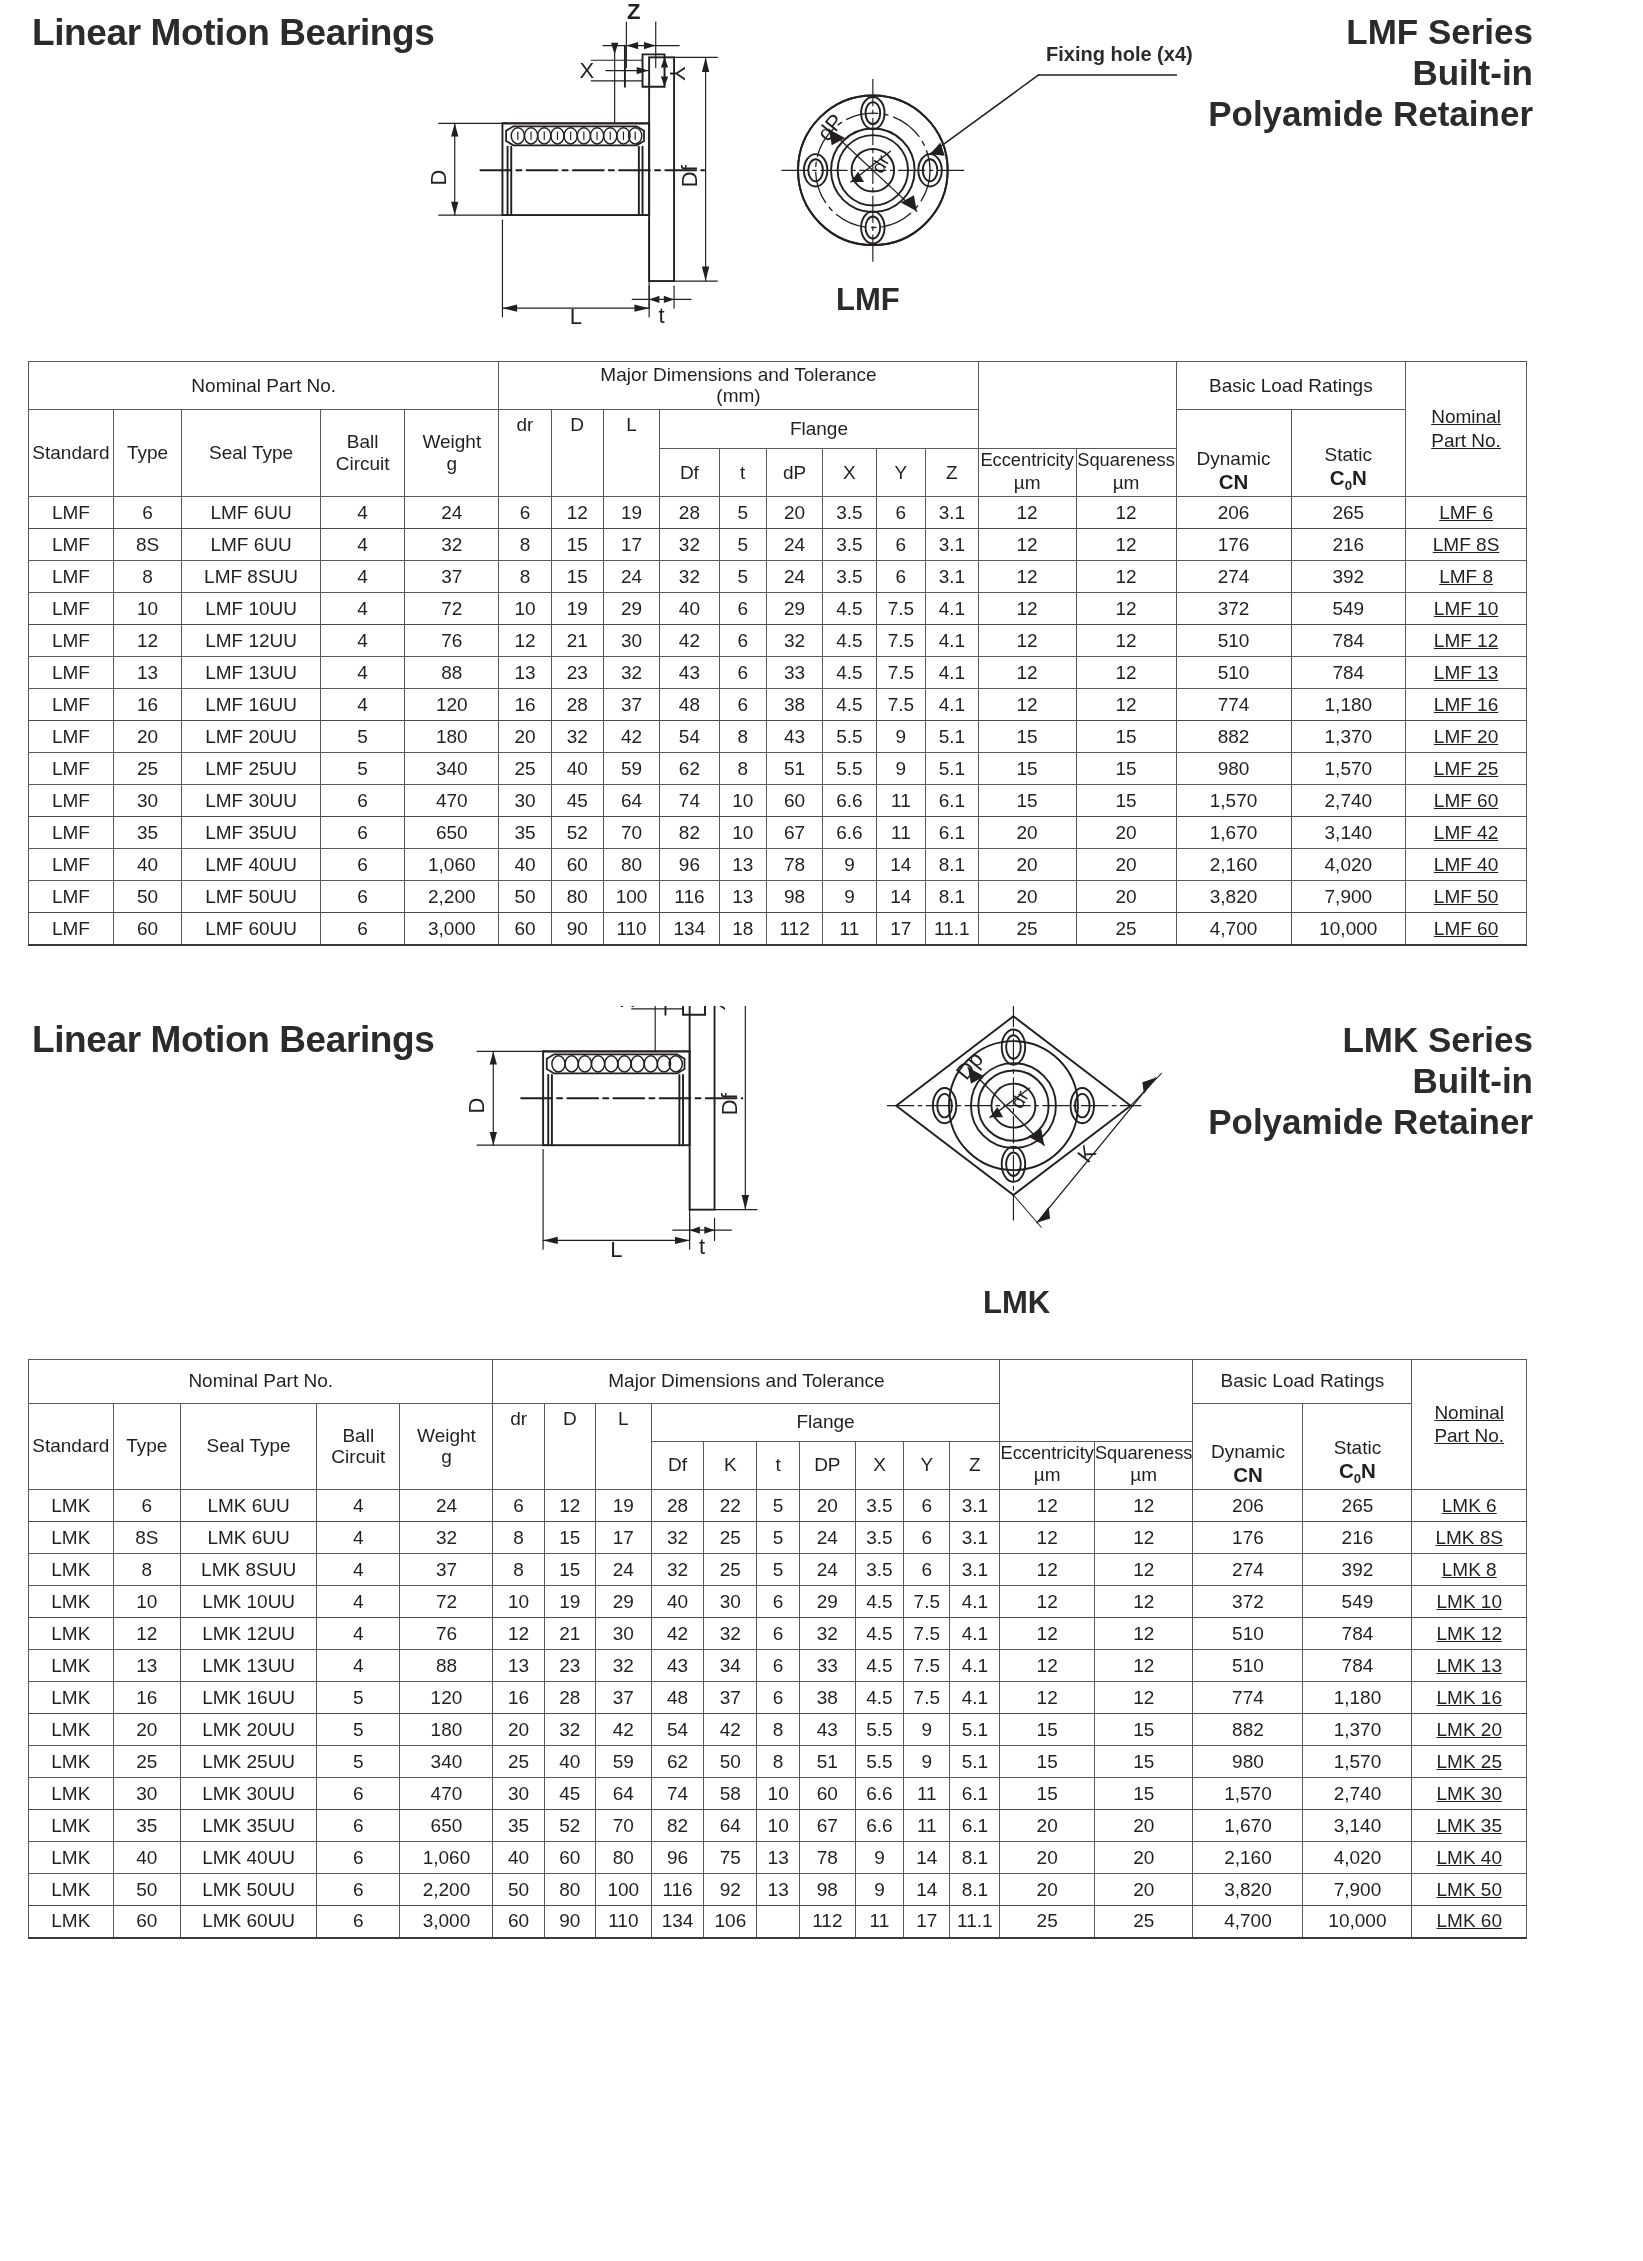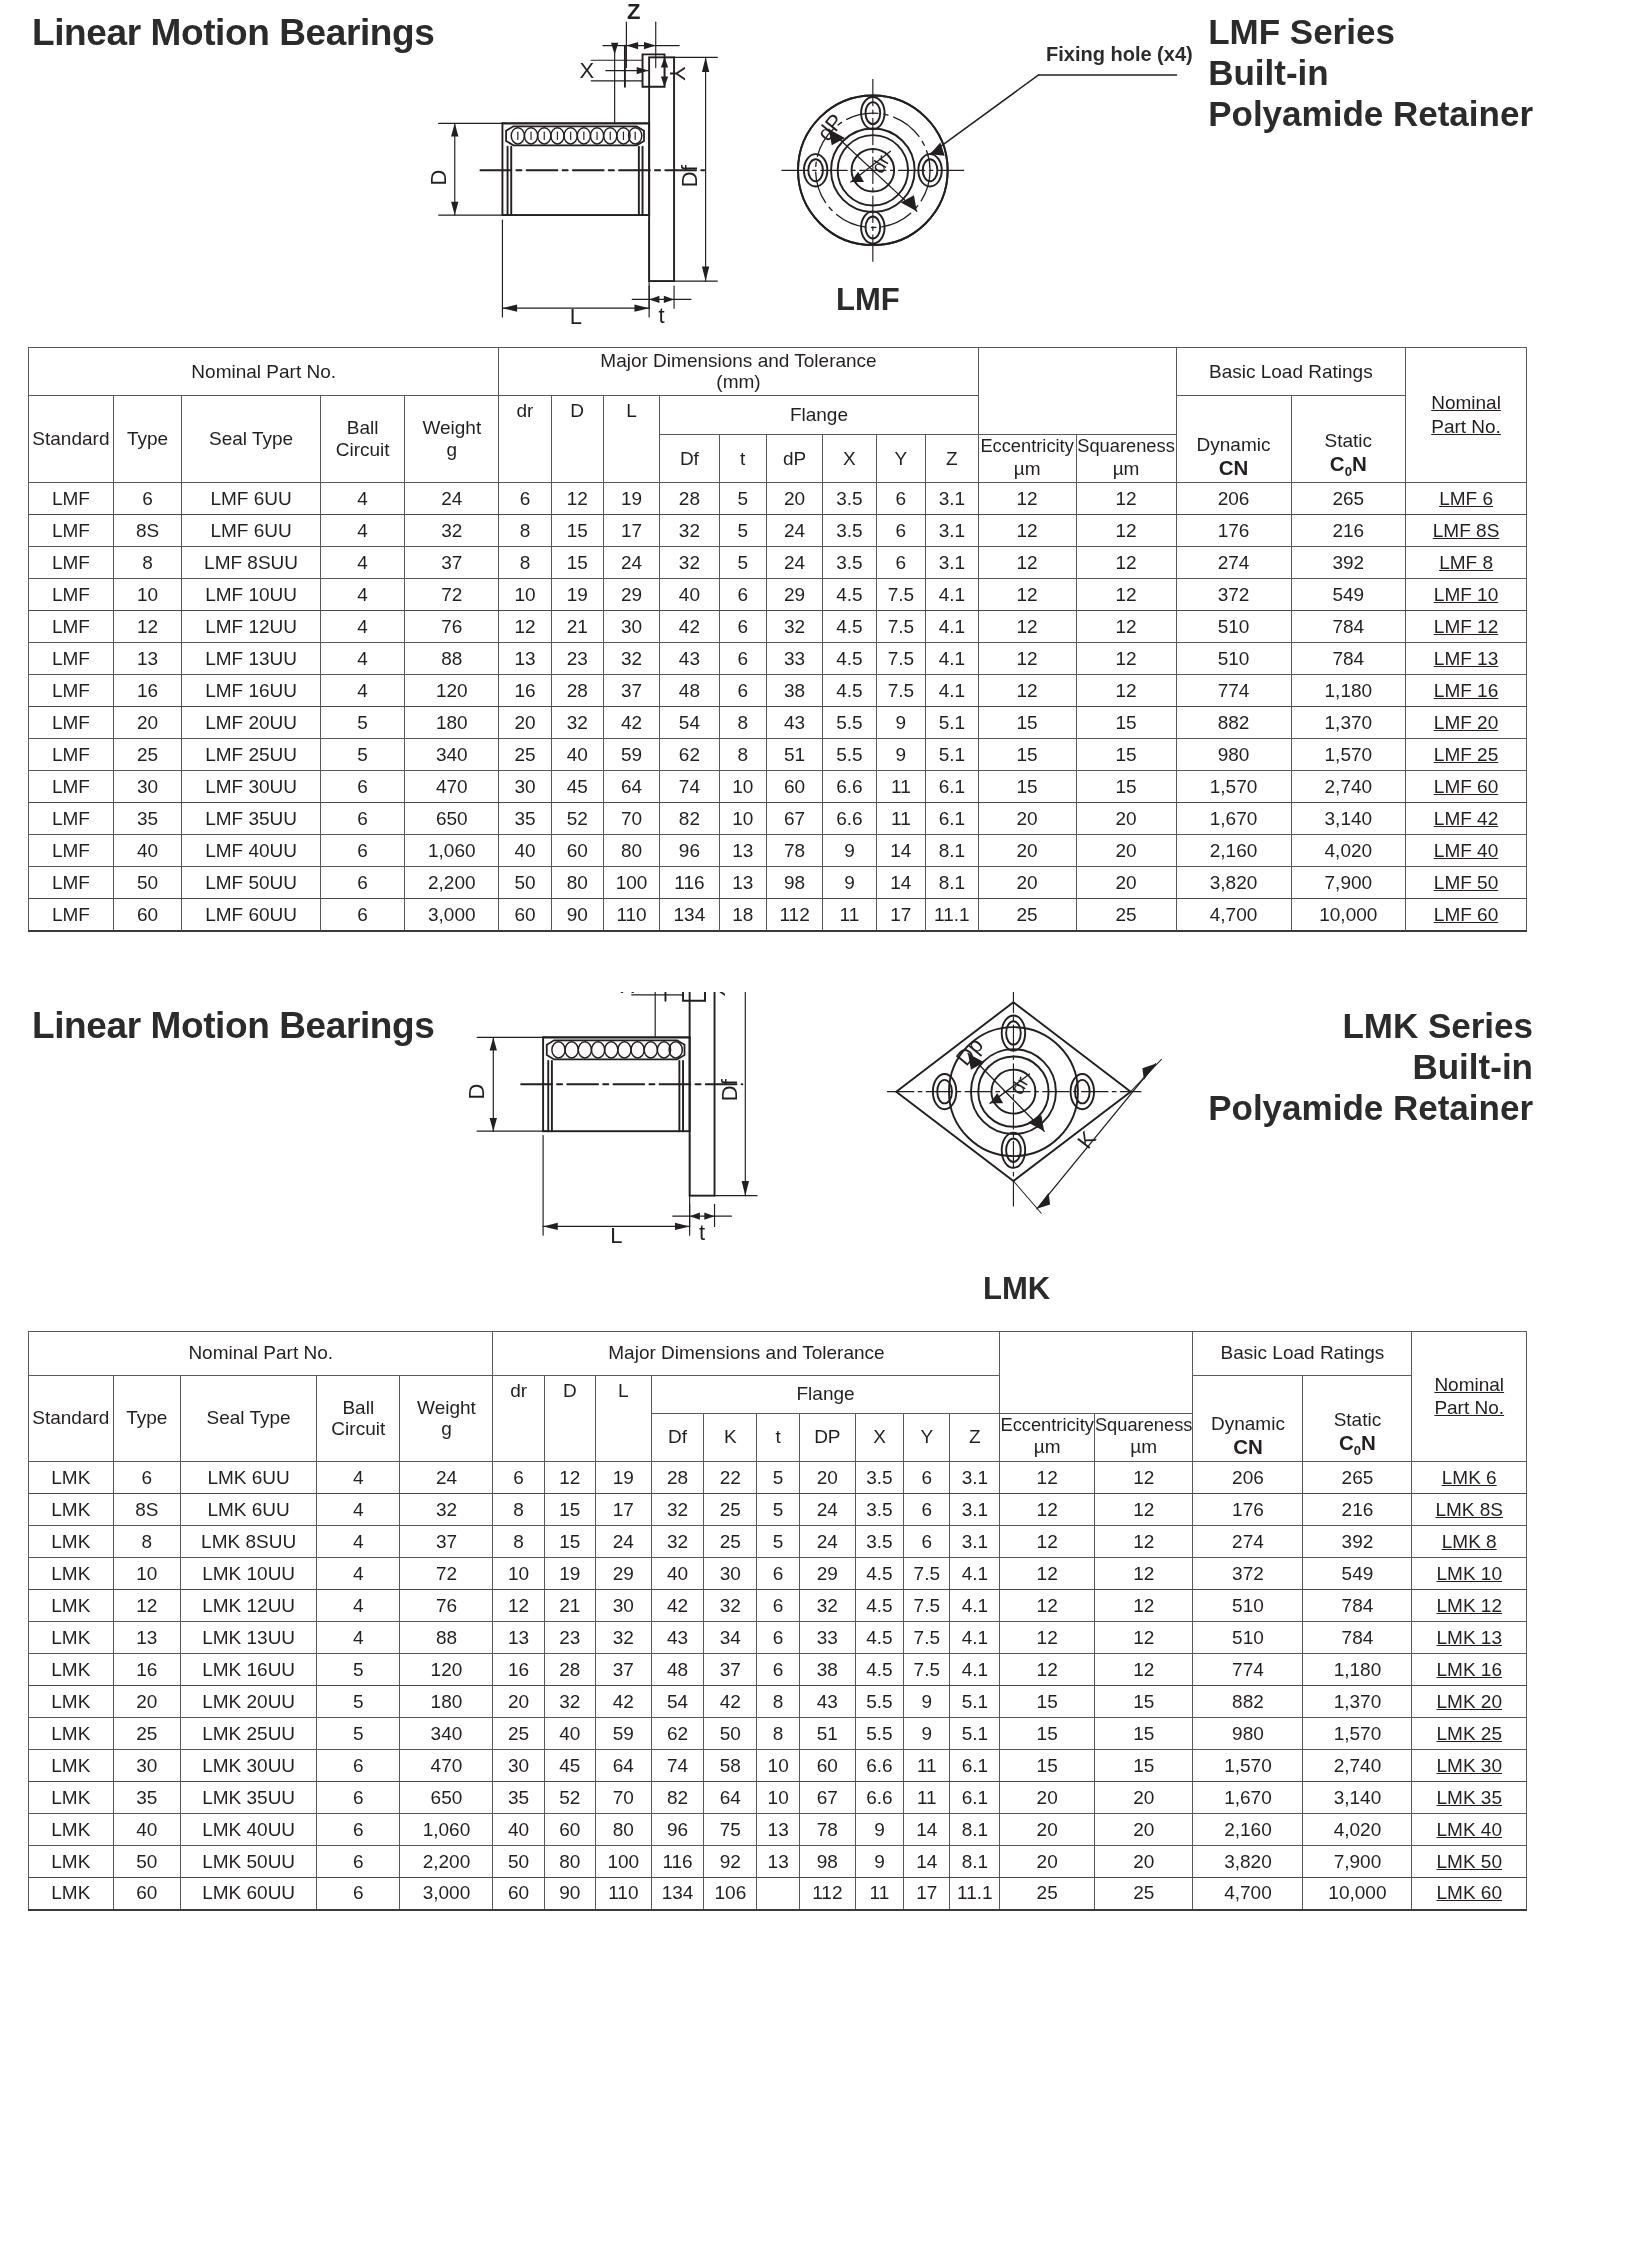--- a/index.html
+++ b/index.html
@@ -16,40 +16,40 @@
   .hdr{position:relative;height:345px;}
   .hdr2{position:relative;height:337px;}
   .hdr-left{
     position:absolute;left:32px;top:11.7px;
     font-size:37px;font-weight:bold;letter-spacing:-0.4px;
     color:#2b2b2b;white-space:nowrap;
   }
   .hdr-left2{position:absolute;left:32px;top:13.2px;font-size:37px;font-weight:bold;letter-spacing:-0.4px;color:#2b2b2b;white-space:nowrap;}
   .hdr-right{
     position:absolute;right:22px;top:11.7px;
-    text-align:left;font-size:35px;font-weight:bold;line-height:1.17;
+    text-align:right;font-size:35px;font-weight:bold;line-height:1.17;
     color:#2b2b2b;
   }
   .hdr-right2{position:absolute;right:22px;top:14.7px;text-align:right;font-size:35px;font-weight:bold;line-height:1.17;color:#2b2b2b;}
 
   .fixhole-label{
     position:absolute;left:1046px;top:43px;
     font-size:20px;font-weight:bold;color:#2b2b2b;white-space:nowrap;
   }
   .dwg-caption{
     position:absolute;font-size:31px;font-weight:bold;color:#2b2b2b;
   }
 
   .svgwrap{position:absolute;top:0;left:0;}
 
   
   table.spec{
     border-collapse:collapse;
     table-layout:fixed;
-    margin:2px auto;
+    margin:16px auto;
     background:#fff;
   }
   table.spec td,table.spec th{
     border:0.7px solid #5a5a5a;
     padding:0;
     text-align:center;
     vertical-align:middle;
     font-weight:normal;
     color:#231f20;
     font-size:19px;

